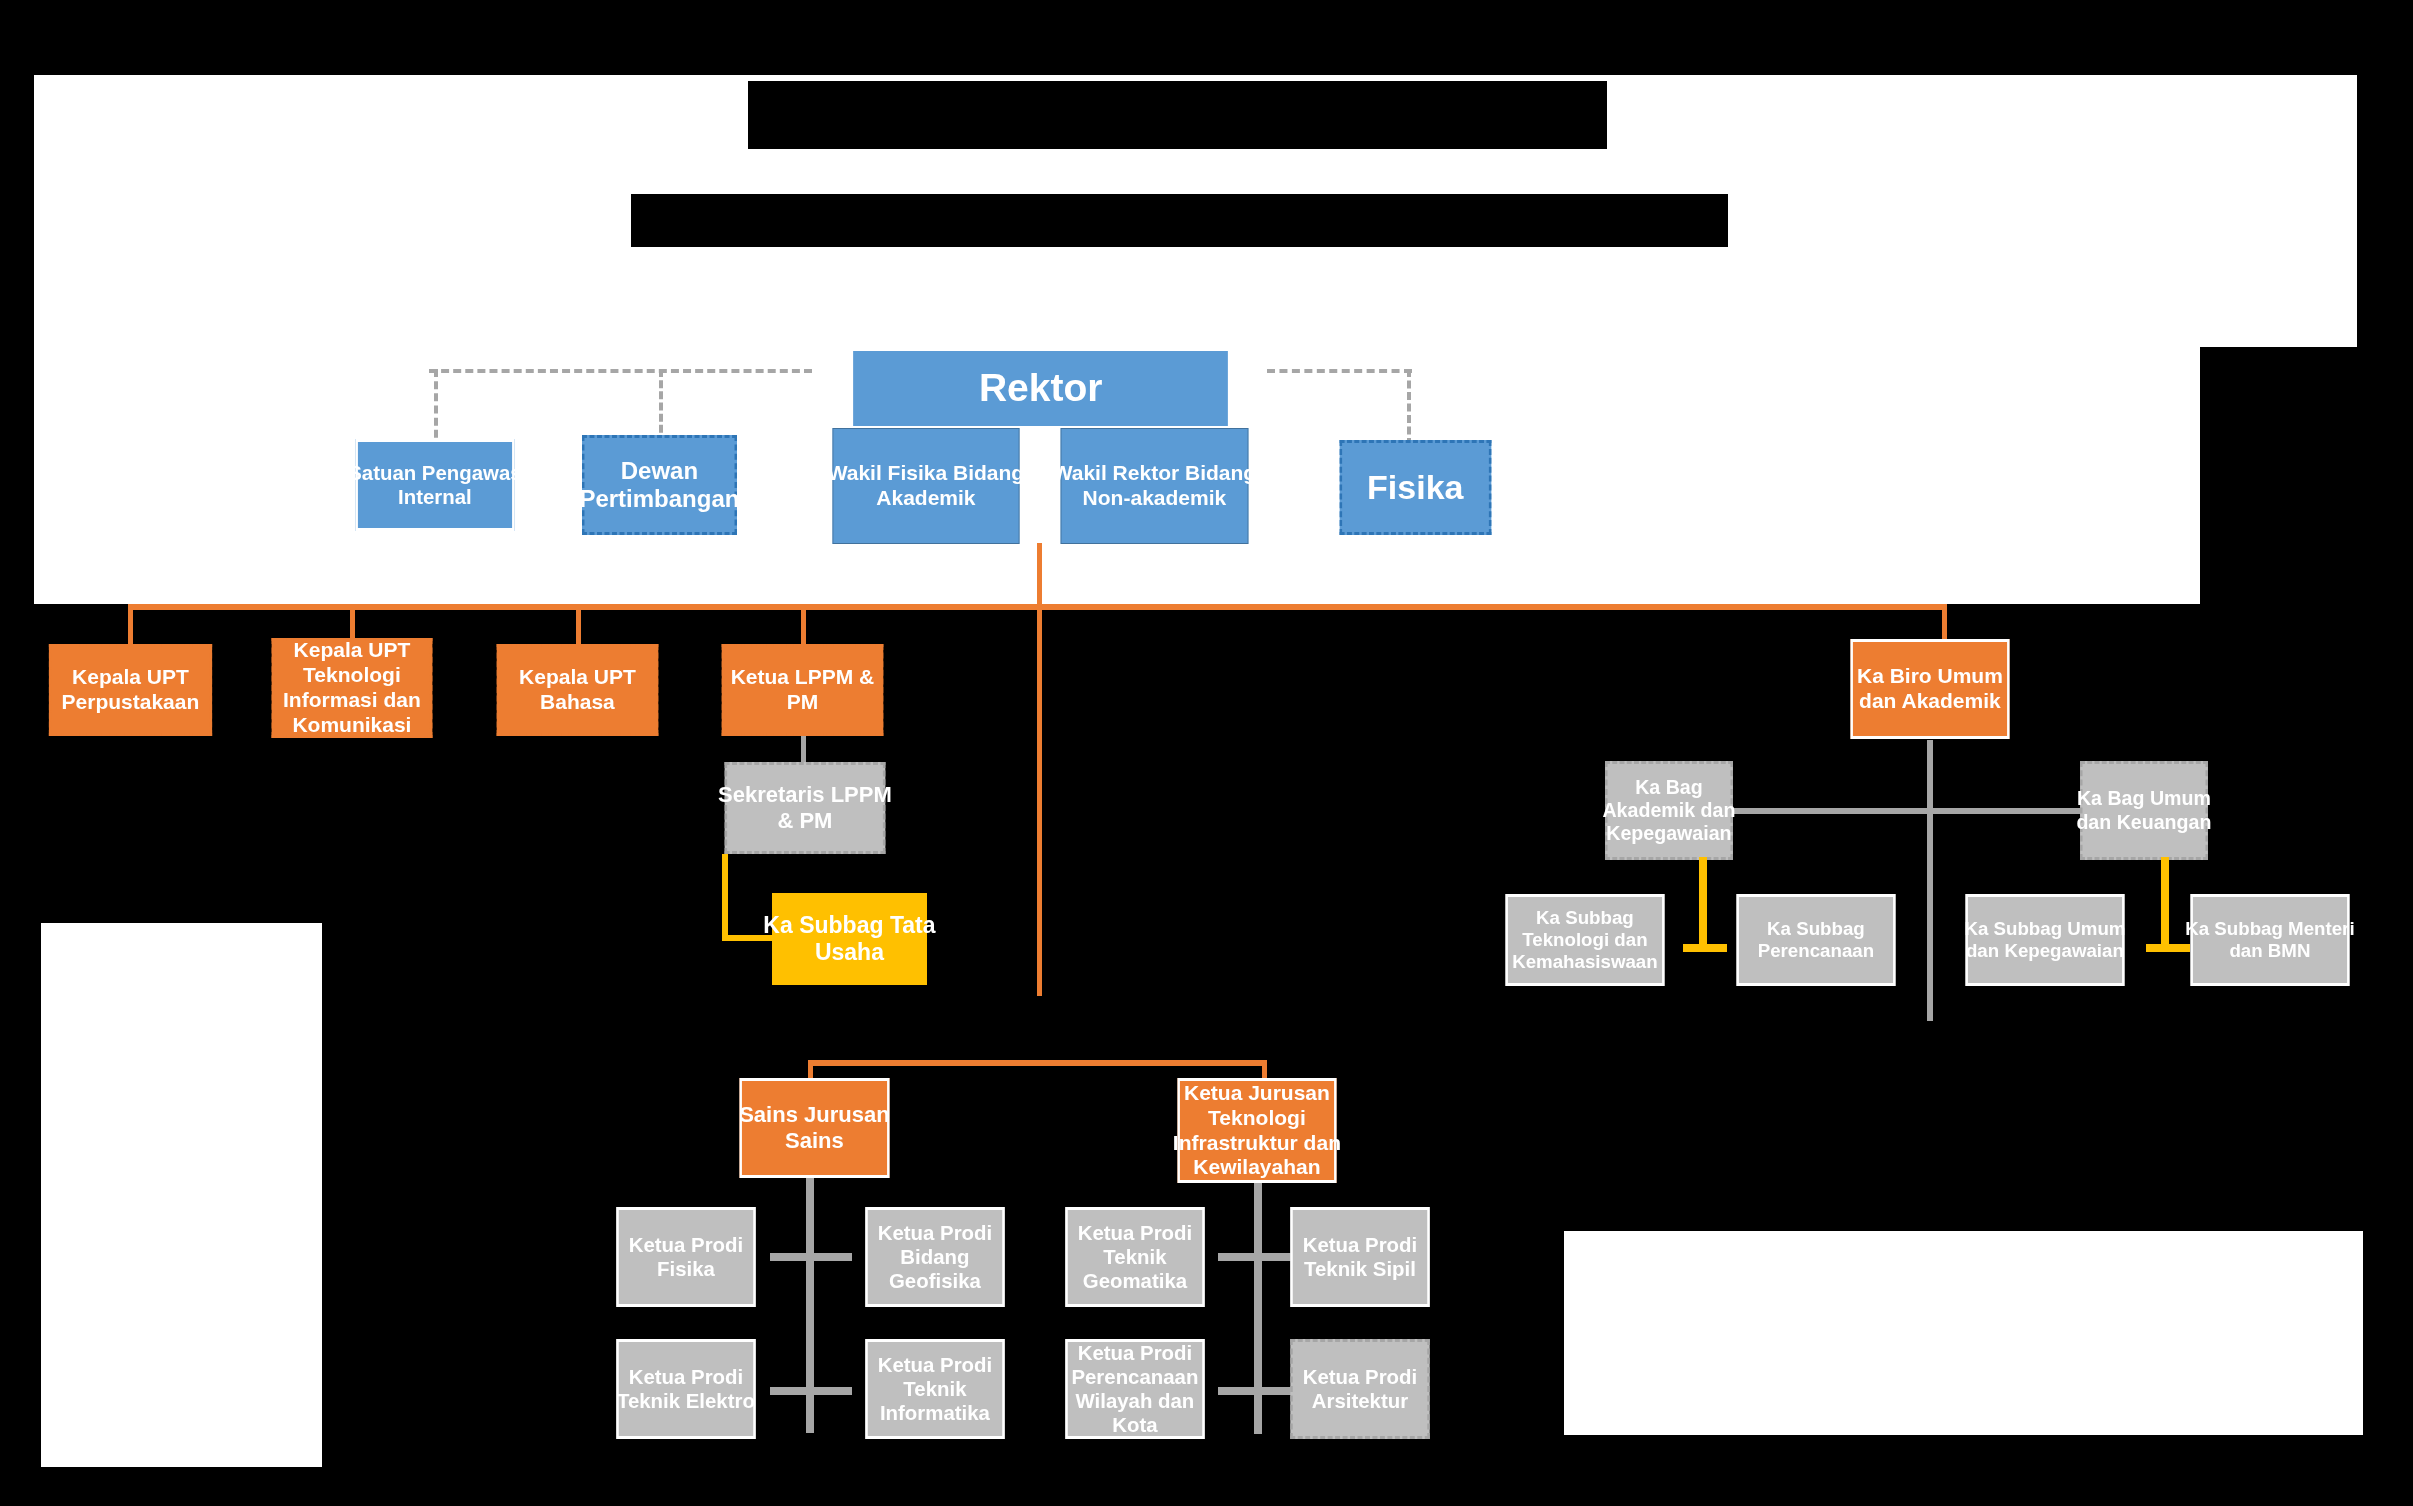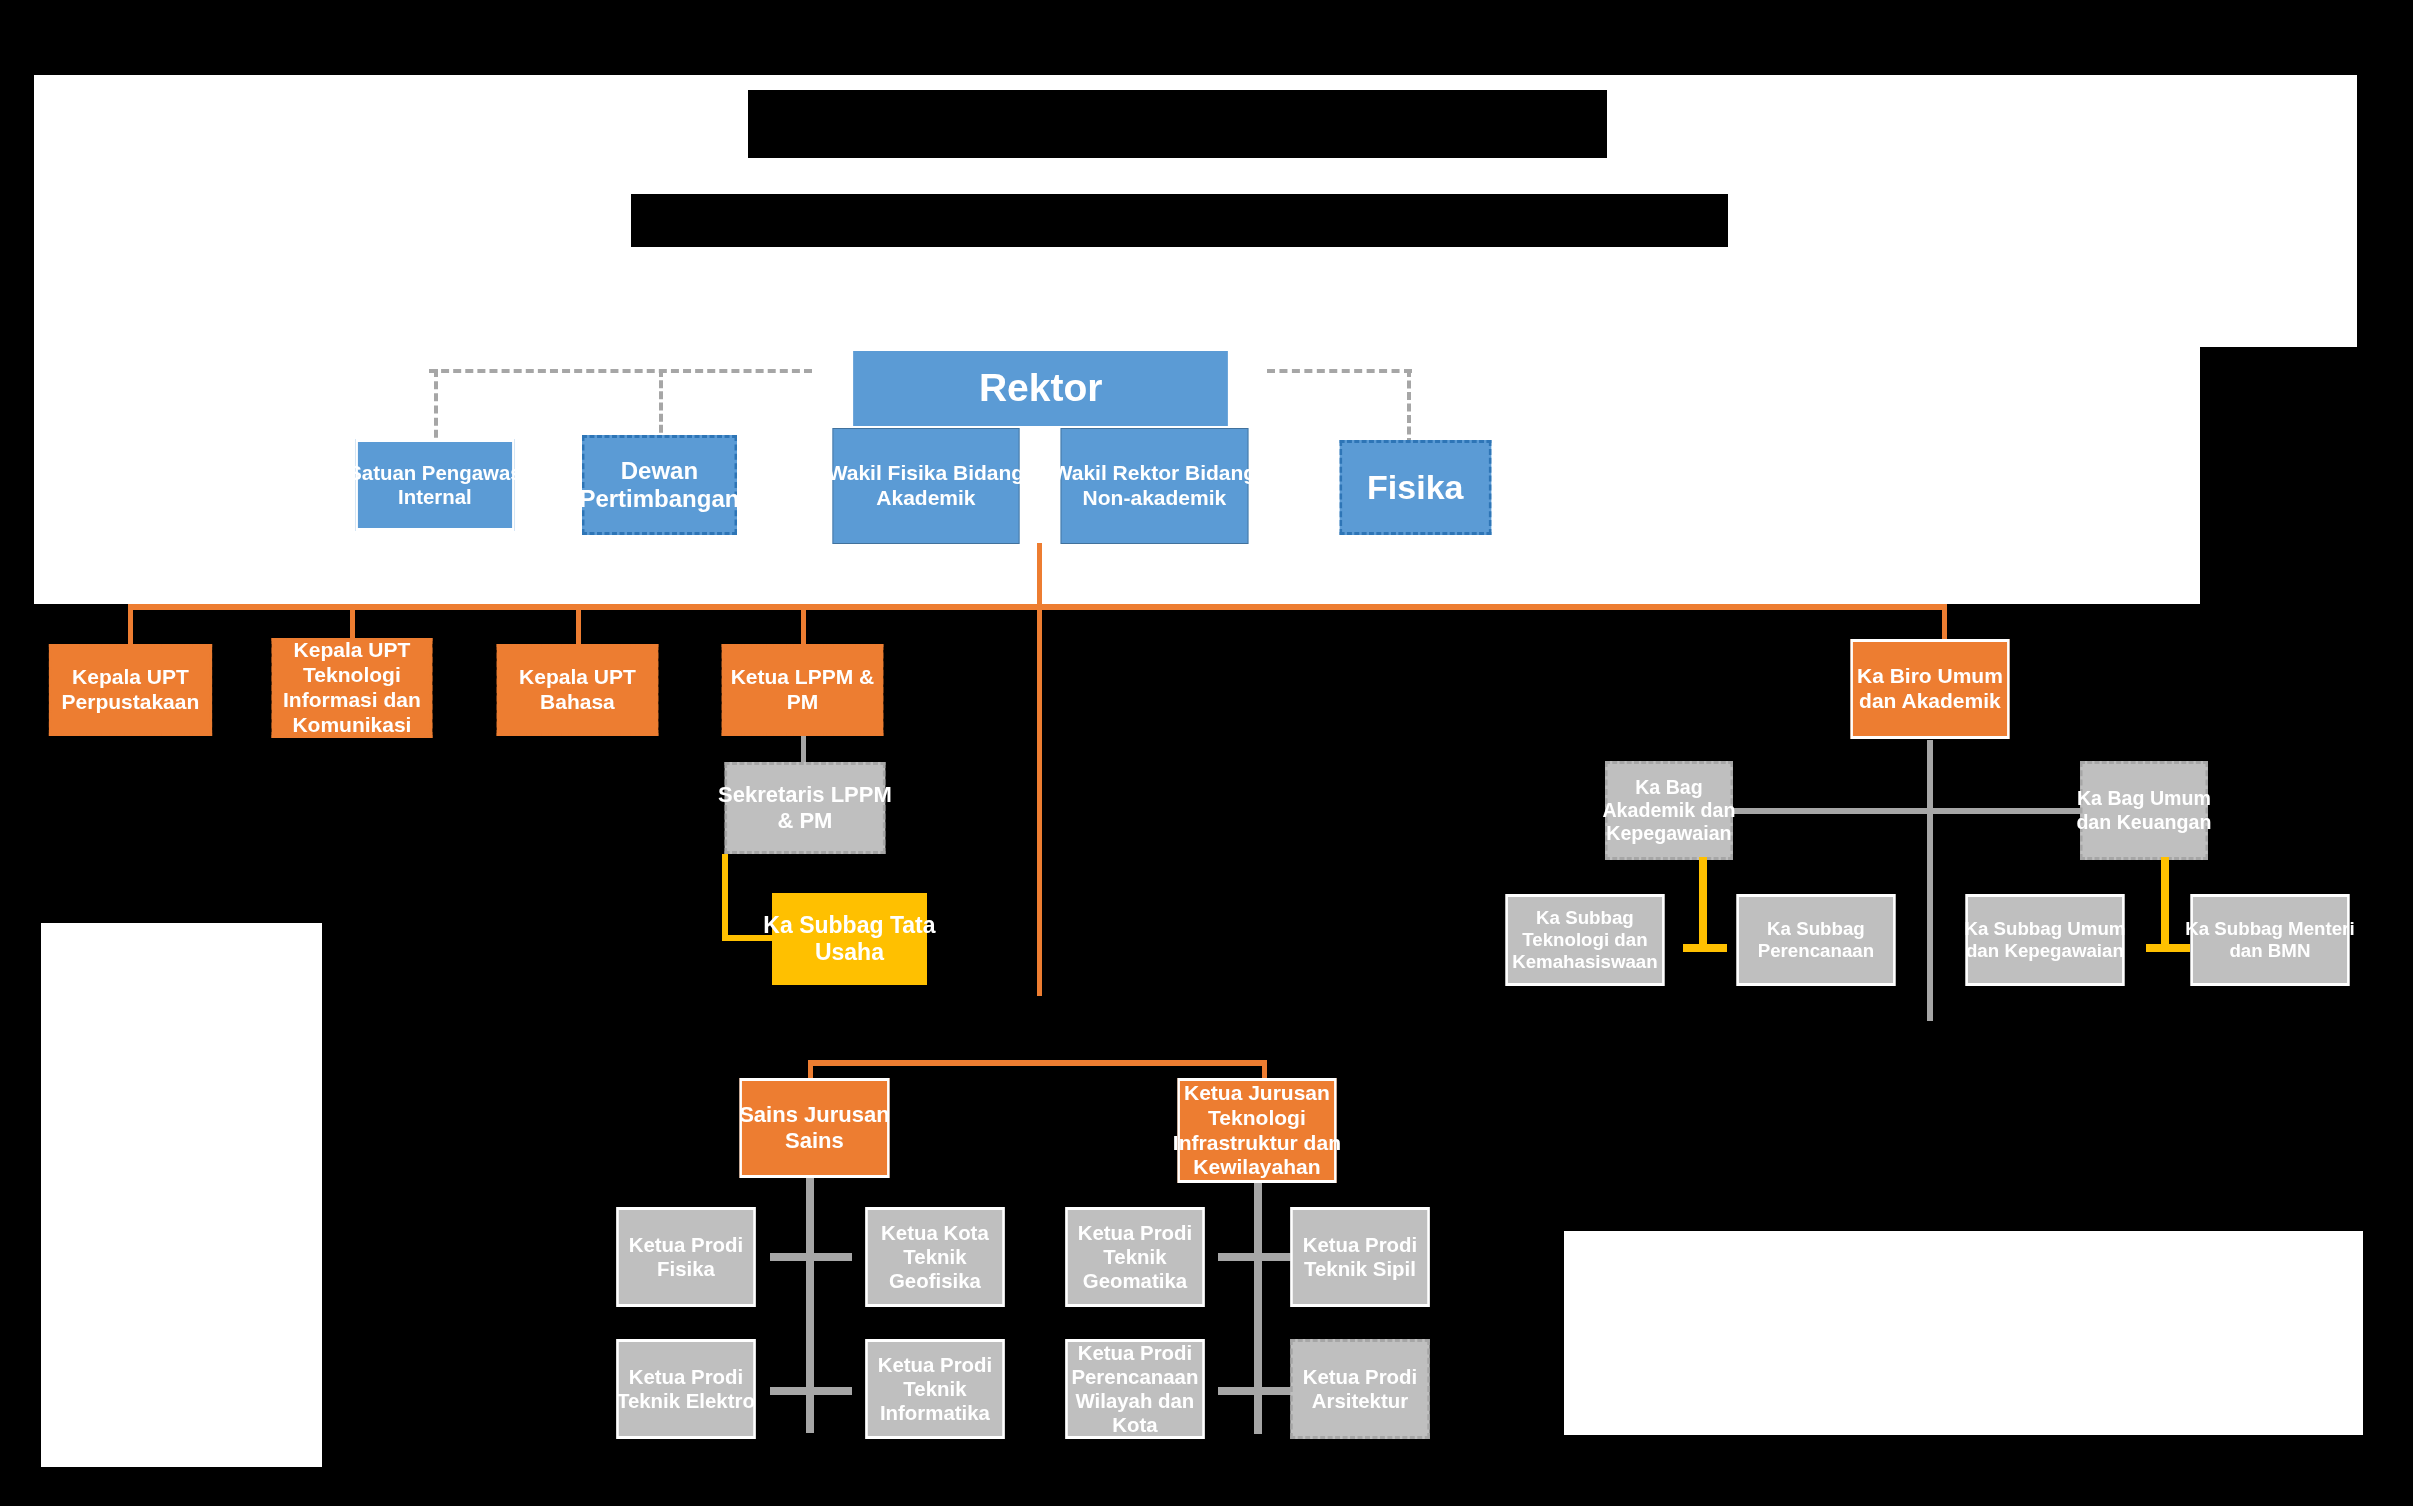--- a/index.html
+++ b/index.html
@@ -71,21 +71,21 @@
   }
 </style>
 </head>
 <body>
 
 <div id="stage">
 
   <div class="panel-white" style="left:34px;  top:75px;  width:2323px; height:272px;"></div>
   <div class="panel-white" style="left:34px;  top:347px; width:2166px; height:257px;"></div>
 
-  <div class="title-bar" style="left:748px; top:90px; width:859px; height:68px; font-size:63px;text-decoration:underline;">STRUKTUR ORGANISASI</div>
+  <div class="title-bar" style="left:748px; top:81px; width:859px; height:68px; font-size:63px;text-decoration:underline;">STRUKTUR ORGANISASI</div>
   <div class="title-bar" style="left:631px; top:194px; width:1097px; height:53px; font-size:48px;">Berdasarkan Peraturan Menteri Nomor 6 Tahun 2016</div>
 
   <div class="dash-h" style="left:429px; top:369px; width:383px;"></div>
   <div class="dash-v" style="left:434px; top:369px; height:81px;"></div>
   <div class="dash-v" style="left:659px; top:369px; height:75px;"></div>
 
   <div class="dash-h" style="left:1267px; top:369px; width:145px;"></div>
   <div class="dash-v" style="left:1407px; top:369px; height:77px;"></div>
 
   <div class="node blue b-none" style="left:812px; top:351px; width:457px; height:75px; font-size:39px;">
@@ -201,21 +201,21 @@
 
   <div class="line ln-gray" style="left:806px; top:1178px; width:7.7px; height:255px;"></div>
   <div class="line ln-gray" style="left:770px; top:1253px; width:82px; height:7.7px;"></div>
   <div class="line ln-gray" style="left:770px; top:1387px; width:82px; height:7.7px;"></div>
 
   <div class="node gray b-white" style="left:601px; top:1207px; width:170px; height:100px; font-size:20.4px;">
     <span>Ketua Prodi Fisika</span>
   </div>
 
   <div class="node gray b-white" style="left:850px; top:1207px; width:170px; height:100px; font-size:20.4px;">
-    <span>Ketua Kota Teknik Geofisika</span>
+    <span>Ketua Prodi Bidang Geofisika</span>
   </div>
 
   <div class="node gray b-white" style="left:601px; top:1339px; width:170px; height:100px; font-size:20.4px;">
     <span>Ketua Prodi Teknik Elektro</span>
   </div>
 
   <div class="node gray b-white" style="left:850px; top:1339px; width:170px; height:100px; font-size:20.4px;">
     <span>Ketua Prodi Teknik Informatika</span>
   </div>
 

